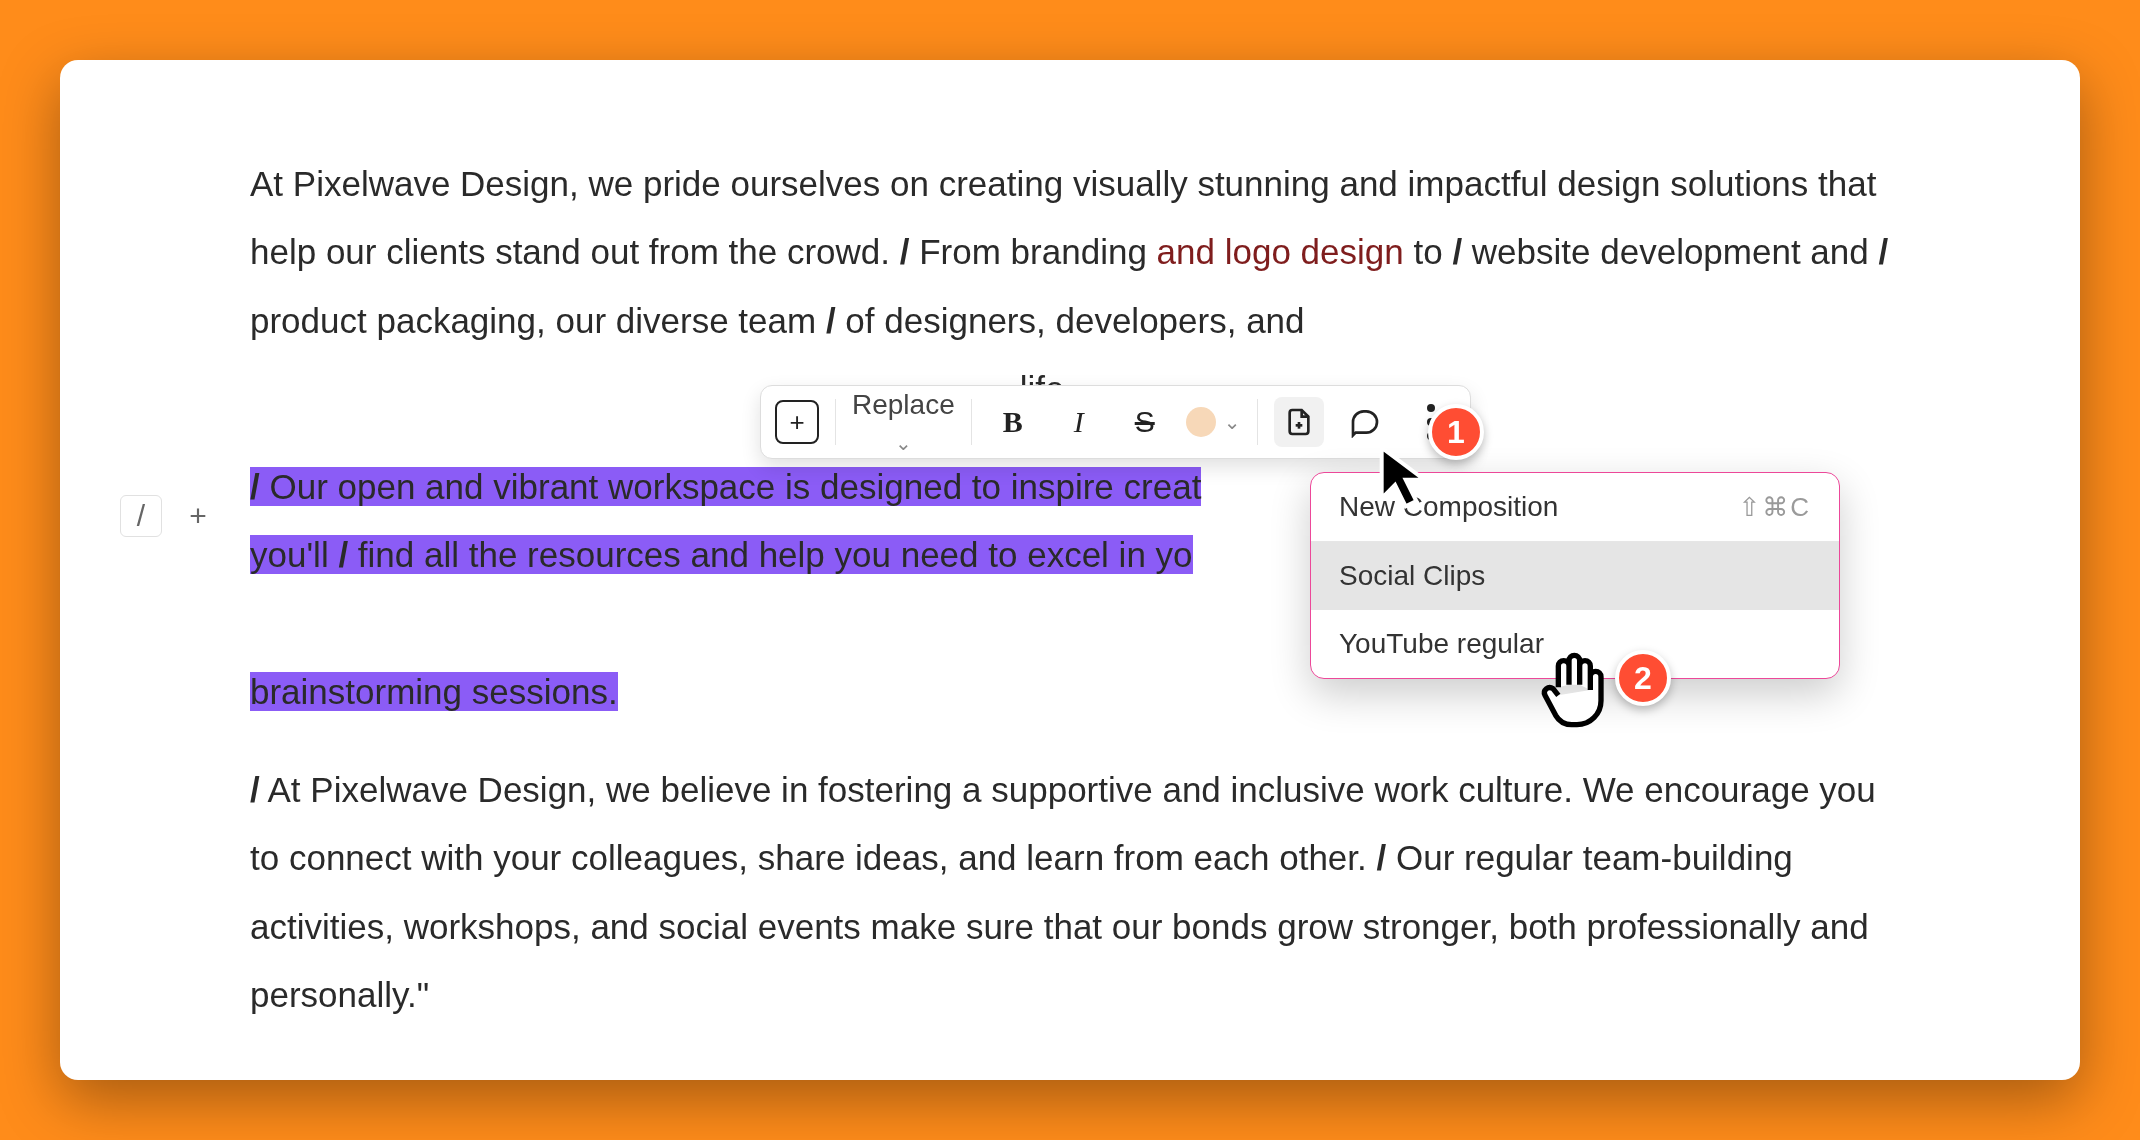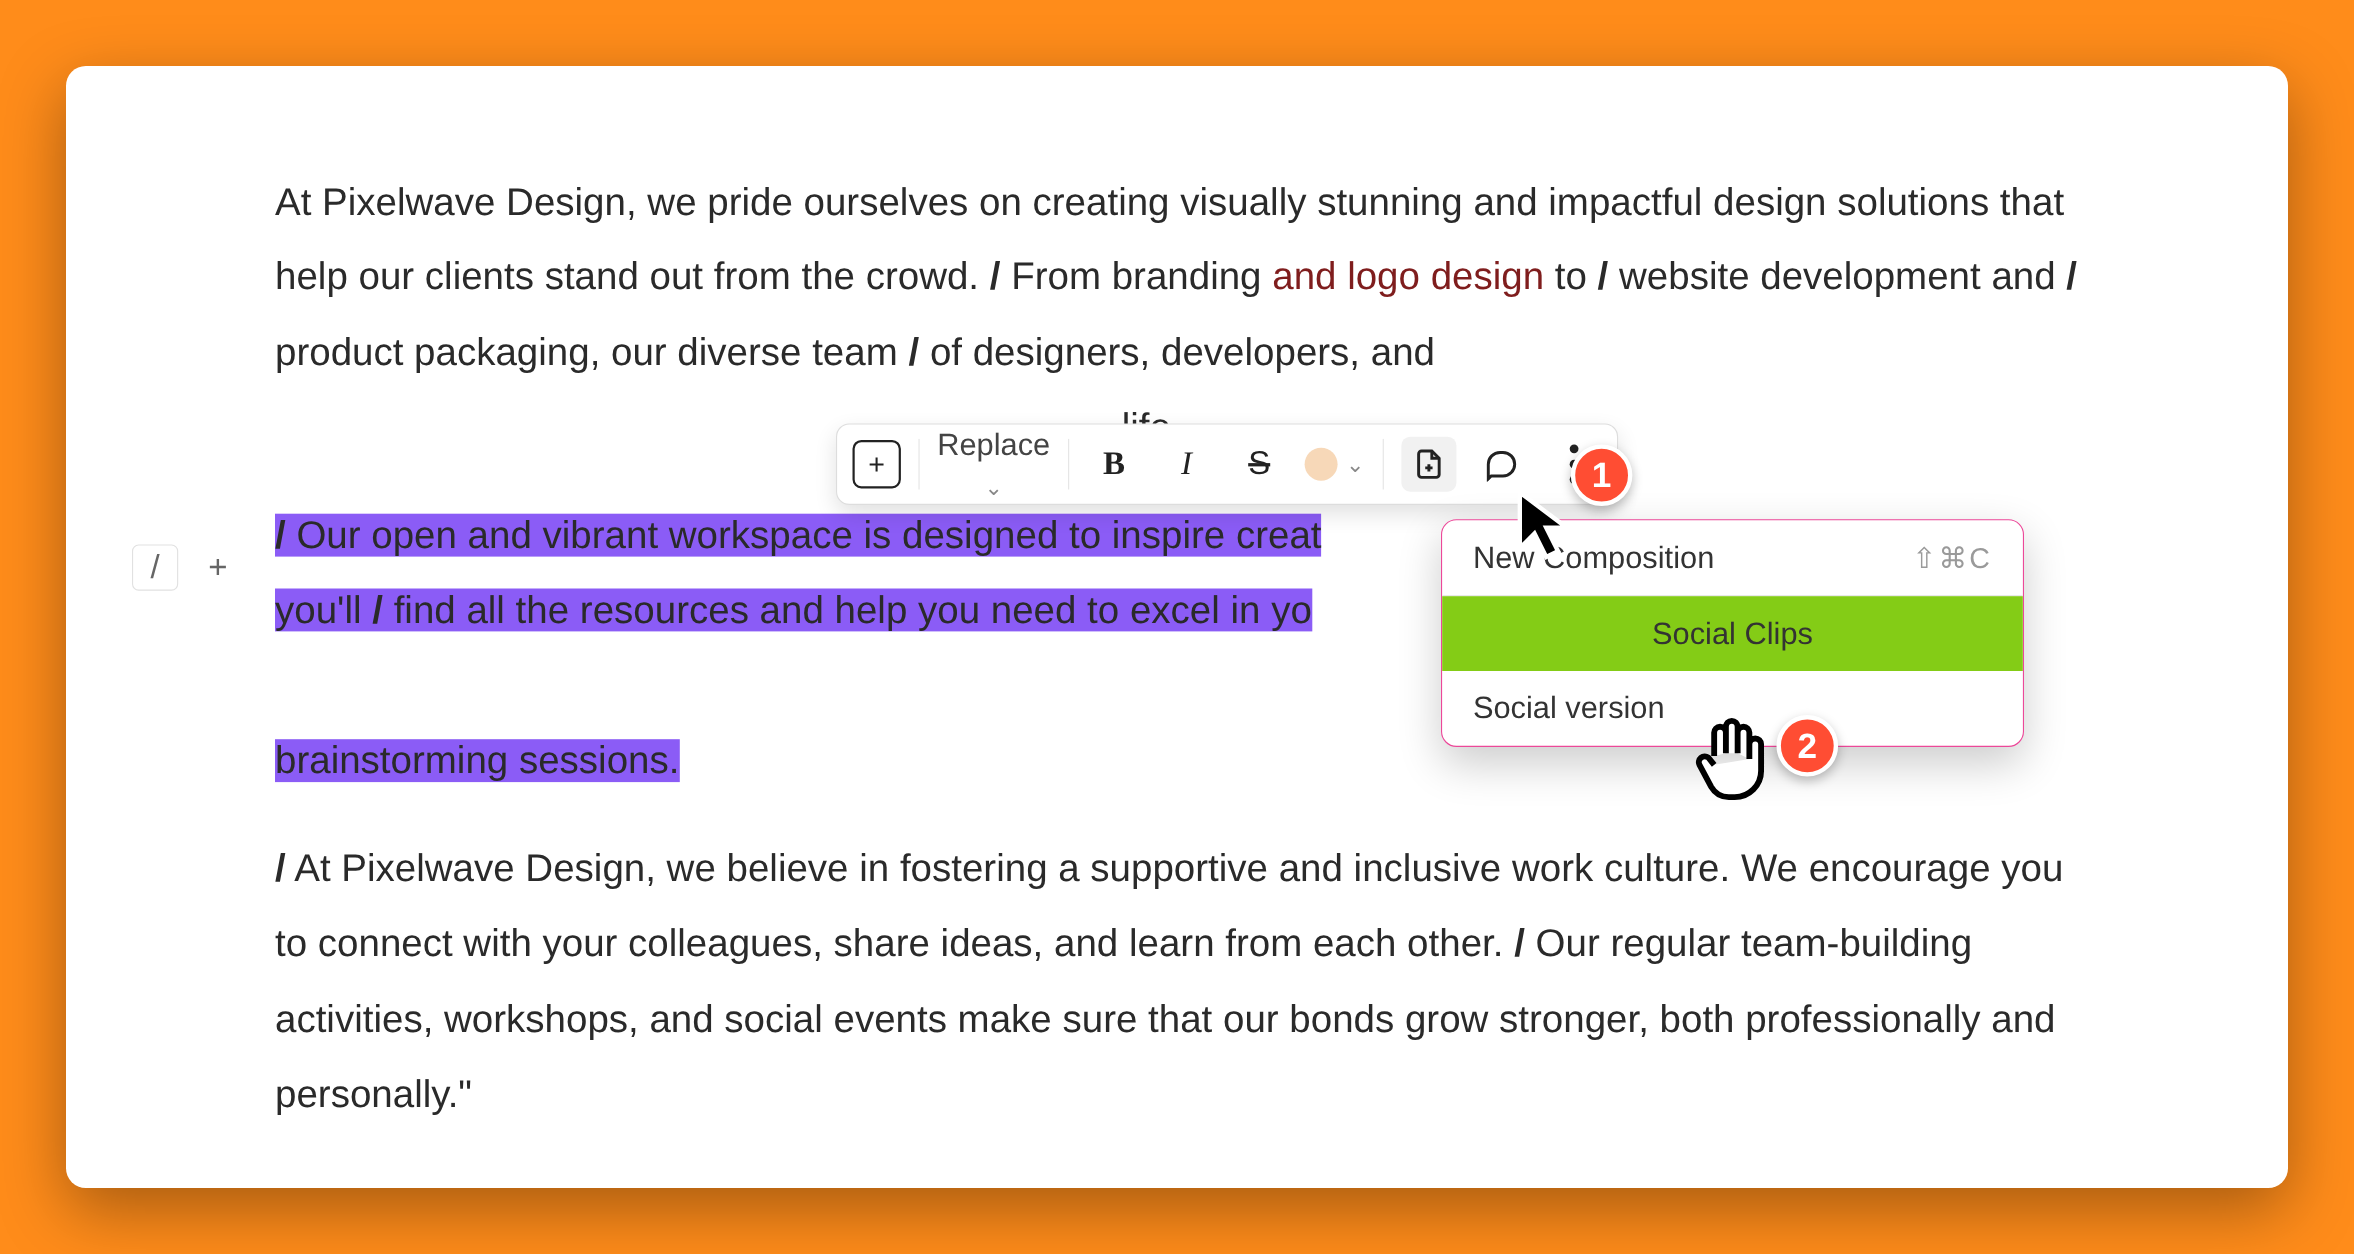--- a/index.html
+++ b/index.html
@@ -92,21 +92,21 @@
       border-radius:14px;
       box-shadow:0 15px 40px rgba(0,0,0,.2);
       overflow:hidden;
     }
     .menu-item{
       padding:18px 28px;
       font-size:28px;
       color:#333;
       display:flex;justify-content:space-between;align-items:center;
     }
-    .menu-item.hover{background:#84cc16;justify-content:center;}
+    .menu-item.hover{background:#e5e5e5;}
     .menu-item .shortcut{color:#9a9a9a;font-size:26px;letter-spacing:2px;}
     .menu-sep{height:1px;background:#e6e6e6;}
     
     .badge{
       position:absolute;
       width:56px;height:56px;border-radius:50%;
       background:#ff4d33;color:#fff;
       display:flex;align-items:center;justify-content:center;
       font-size:32px;font-weight:700;
       border:4px solid #fff;
@@ -187,21 +187,21 @@
   <div class="menu">
     <div class="menu-item">
       <span>New Composition</span>
       <span class="shortcut">⇧⌘C</span>
     </div>
     <div class="menu-sep"></div>
     <div class="menu-item hover">
       <span>Social Clips</span>
     </div>
     <div class="menu-item">
-      <span>Social version</span>
+      <span>YouTube regular</span>
     </div>
   </div>
 
   <div class="cursor-arrow">
     <svg viewBox="0 0 40 48">
         <path d="M4 2 L4 40 L14 30 L22 46 L30 42 L22 26 L36 26 Z" fill="#000" stroke="#fff" stroke-width="3"></path>
       </svg>
   </div>
   <div class="badge b1">1</div>
 

